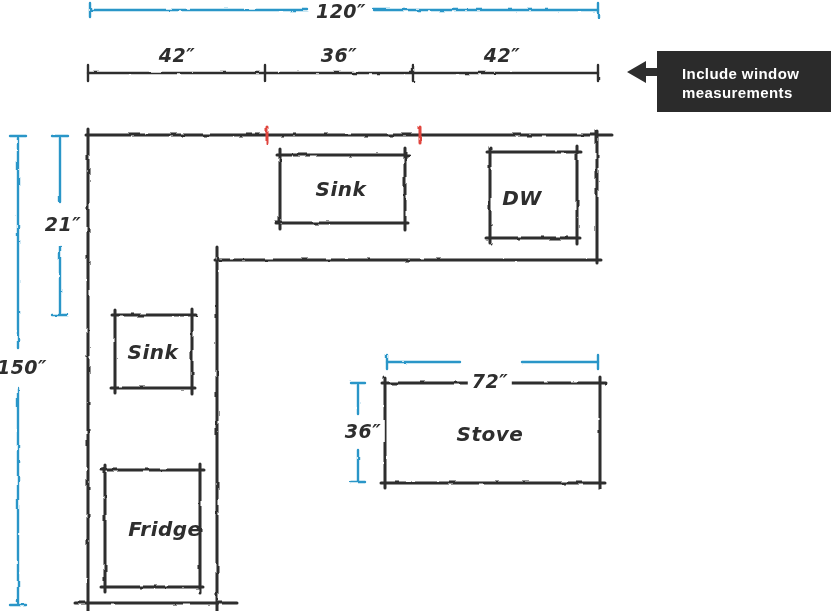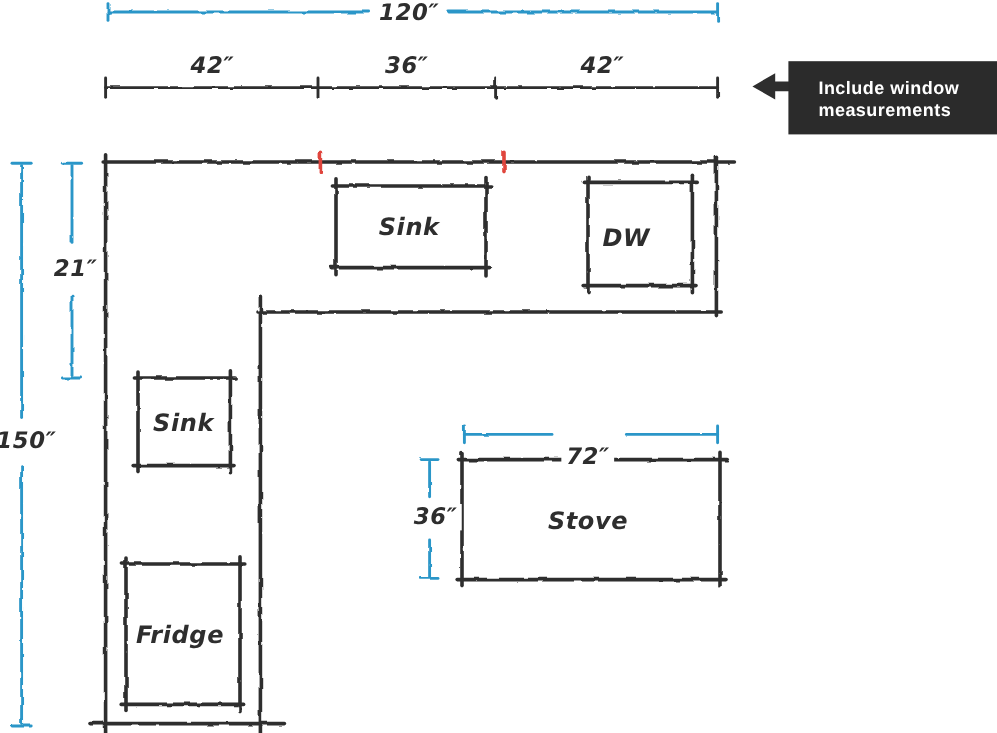--- a/index.html
+++ b/index.html
@@ -152,21 +152,21 @@
   <div class="lbl hand19" style="left:339px;top:55px;">36″</div>
   <div class="lbl hand19" style="left:502px;top:55px;">42″</div>
   <div class="lbl hand19 bgwhite" style="left:63px;top:224px;">21″</div>
   <div class="lbl hand19 bgwhite" style="left:22px;top:367px;">150″</div>
   <div class="lbl hand19 bgwhite" style="left:490px;top:361px;margin-top:20px;">72″</div>
   <div class="lbl hand19 bgwhite" style="left:363px;top:431px;">36″</div>
 
   <div class="lbl hand20" style="left:341px;top:189px;">Sink</div>
   <div class="lbl hand20" style="left:522px;top:198px;">DW</div>
   <div class="lbl hand20" style="left:153px;top:352px;">Sink</div>
-  <div class="lbl hand20" style="left:150px;top:529px;">Fridge</div>
+  <div class="lbl hand20" style="left:165px;top:529px;">Fridge</div>
   <div class="lbl hand20" style="left:490px;top:434px;">Stove</div>
 
   <div class="callout">
     <div>Include window</div>
     <div>measurements</div>
   </div>
 
 </div>
 
 </body></html>

